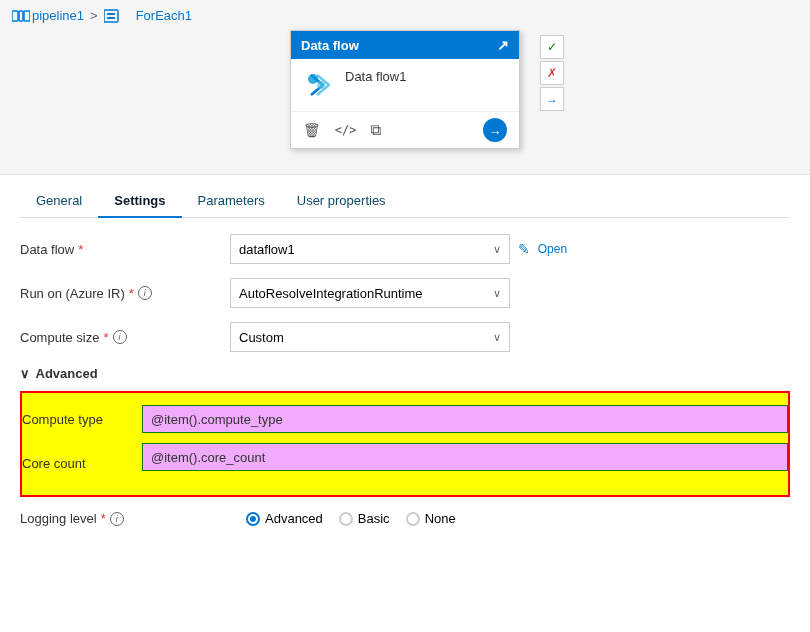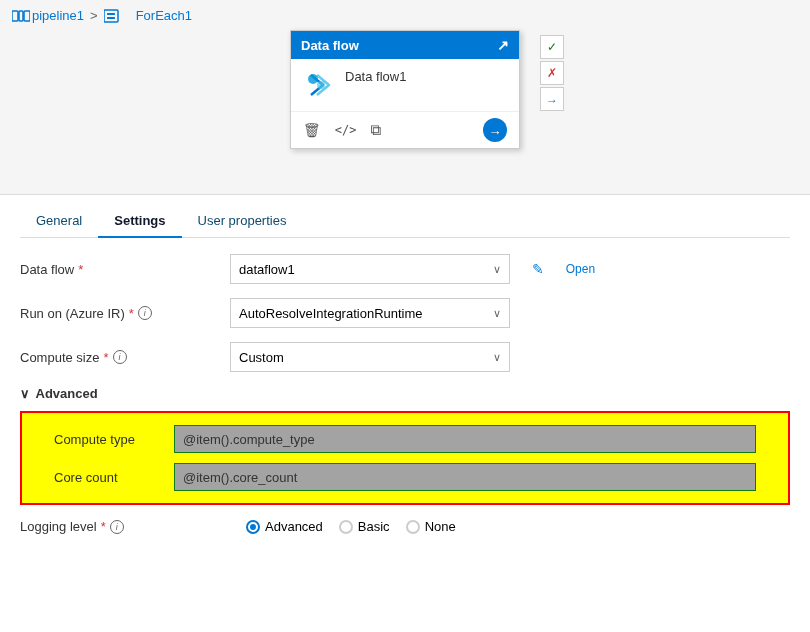--- a/index.html
+++ b/index.html
@@ -9,21 +9,21 @@
       background: #fff;
       width: 810px;
       height: 632px;
       overflow: hidden;
     }
 
     
     .canvas-area {
       background: #f5f5f5;
       border-bottom: 1px solid #ddd;
-      height: 195px;
+      height: 175px;
       position: relative;
       padding: 8px 12px;
     }
 
     .breadcrumb {
       display: flex;
       align-items: center;
       gap: 6px;
       font-size: 13px;
       color: #0078d4;
@@ -181,21 +181,21 @@
       align-items: center;
       justify-content: center;
       font-size: 9px;
       color: #666;
       font-style: italic;
       cursor: pointer;
     }
     .form-control-area {
       display: flex;
       align-items: center;
-      gap: 22px;
+      gap: 8px;
       flex: 1;
       text-align: right;
     }
     .select-box {
       width: 280px;
       height: 30px;
       border: 1px solid #ccc;
       padding: 4px 8px;
       font-size: 13px;
       background: #fff;
@@ -233,42 +233,43 @@
       font-weight: 600;
       color: #333;
       cursor: pointer;
       margin-bottom: 10px;
     }
 
     
     .highlight-box {
       border: 2px solid #ff0000;
       background: #ffff00;
-      padding: 12px 32px;
+      padding: 12px 0;
       margin-bottom: 14px;
     }
     .highlight-row {
       display: flex;
       align-items: center;
       margin-bottom: 10px;
     }
     .highlight-row:last-child {
-      margin-bottom: 0;
+      margin-bottom: 12px;
+      align-items: flex-end;
     }
     .highlight-label {
       width: 120px;
       font-size: 13px;
       color: #333;
       font-weight: 400;
     }
     .highlight-input {
       flex: 1;
       height: 28px;
       border: 1px solid #107c10;
-      background: #a3a3a3;
+      background: #f0abfc;
       padding: 4px 8px;
       font-size: 13px;
       color: #333;
       outline: none;
     }
 
     
     .logging-row {
       display: flex;
       align-items: center;
@@ -367,20 +368,23 @@
 <div class="bottom-panel">
 
   <div class="tabs">
     <div class="tab">
       <span>General</span>
     </div>
     <div class="tab active">
       <span>Settings</span>
     </div>
     <div class="tab">
+      <span>Parameters</span>
+    </div>
+    <div class="tab">
       <span>User properties</span>
     </div>
   </div>
 
   <div class="form-area">
 
     <div class="form-row">
       <div class="form-label">
         <span>Data flow</span>
         <span class="required-star">*</span>

